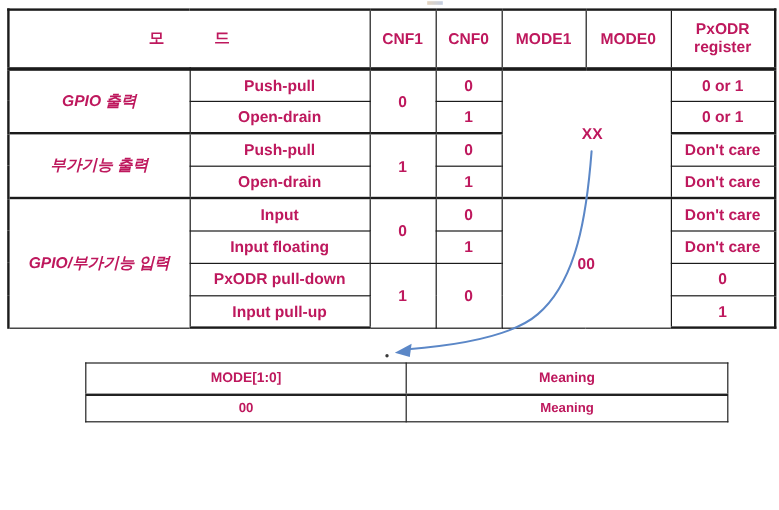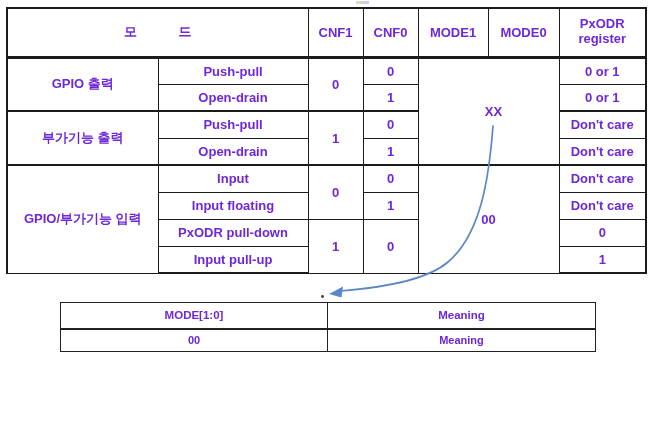--- a/index.html
+++ b/index.html
@@ -2,21 +2,21 @@
 <html><head>
 <meta charset="utf-8">
 <style>
   html, body { margin: 0; padding: 0; background: #ffffff; }
   * { box-sizing: border-box; }
   .canvas {
     position: relative;
     width: 649px; height: 404px;
     background: #ffffff;
     font-family: "Liberation Sans", "DejaVu Sans", sans-serif;
-    color: #6d28d9;
+    color: #be185d;
     overflow: hidden;
     padding-left: 24px;
   }
 
   
   table.main {
     position: absolute; left: 6px; top: 7px;
     width: 639px;
     border-collapse: collapse;
     table-layout: fixed;
@@ -30,28 +30,28 @@
   }
   table.main tr.h   { height: 49px; }
   table.main tr.r   { height: 27px; }
   table.main td.outL { border-left-width: 2.5px; }
   table.main td.outR { border-right-width: 2.5px; }
   table.main tr.h > td { border-top-width: 2.5px; border-bottom-width: 3px; }
   table.main tr.gstart > td { border-top-width: 2.3px; }
   table.main tr.last > td { border-bottom-width: 2.5px; }
   td.modehdr { word-spacing: 38px; }
   td.pxhdr { line-height: 1.15; font-size: 13px; }
-  td.grp { text-align: left; padding-left: 14px; line-height: 1.3; }
+  td.grp { text-align: left; padding-left: 14px; line-height: 1.3; font-style: italic; }
   td.sub { text-align: left; padding-left: 6px; font-size: 12.5px; }
   td.px  { font-size: 12px; }
   td.modebig { text-indent: 10px; }
 
   
   table.legend {
-    position: absolute; left: 60px; top: 302px;
+    position: absolute; left: 71px; top: 302px;
     width: 535px;
     border-collapse: collapse;
     table-layout: fixed;
   }
   table.legend td {
     border: 1px solid #222222;
     font-size: 11px; font-weight: bold;
     text-align: center; vertical-align: middle;
     padding: 0;
   }

